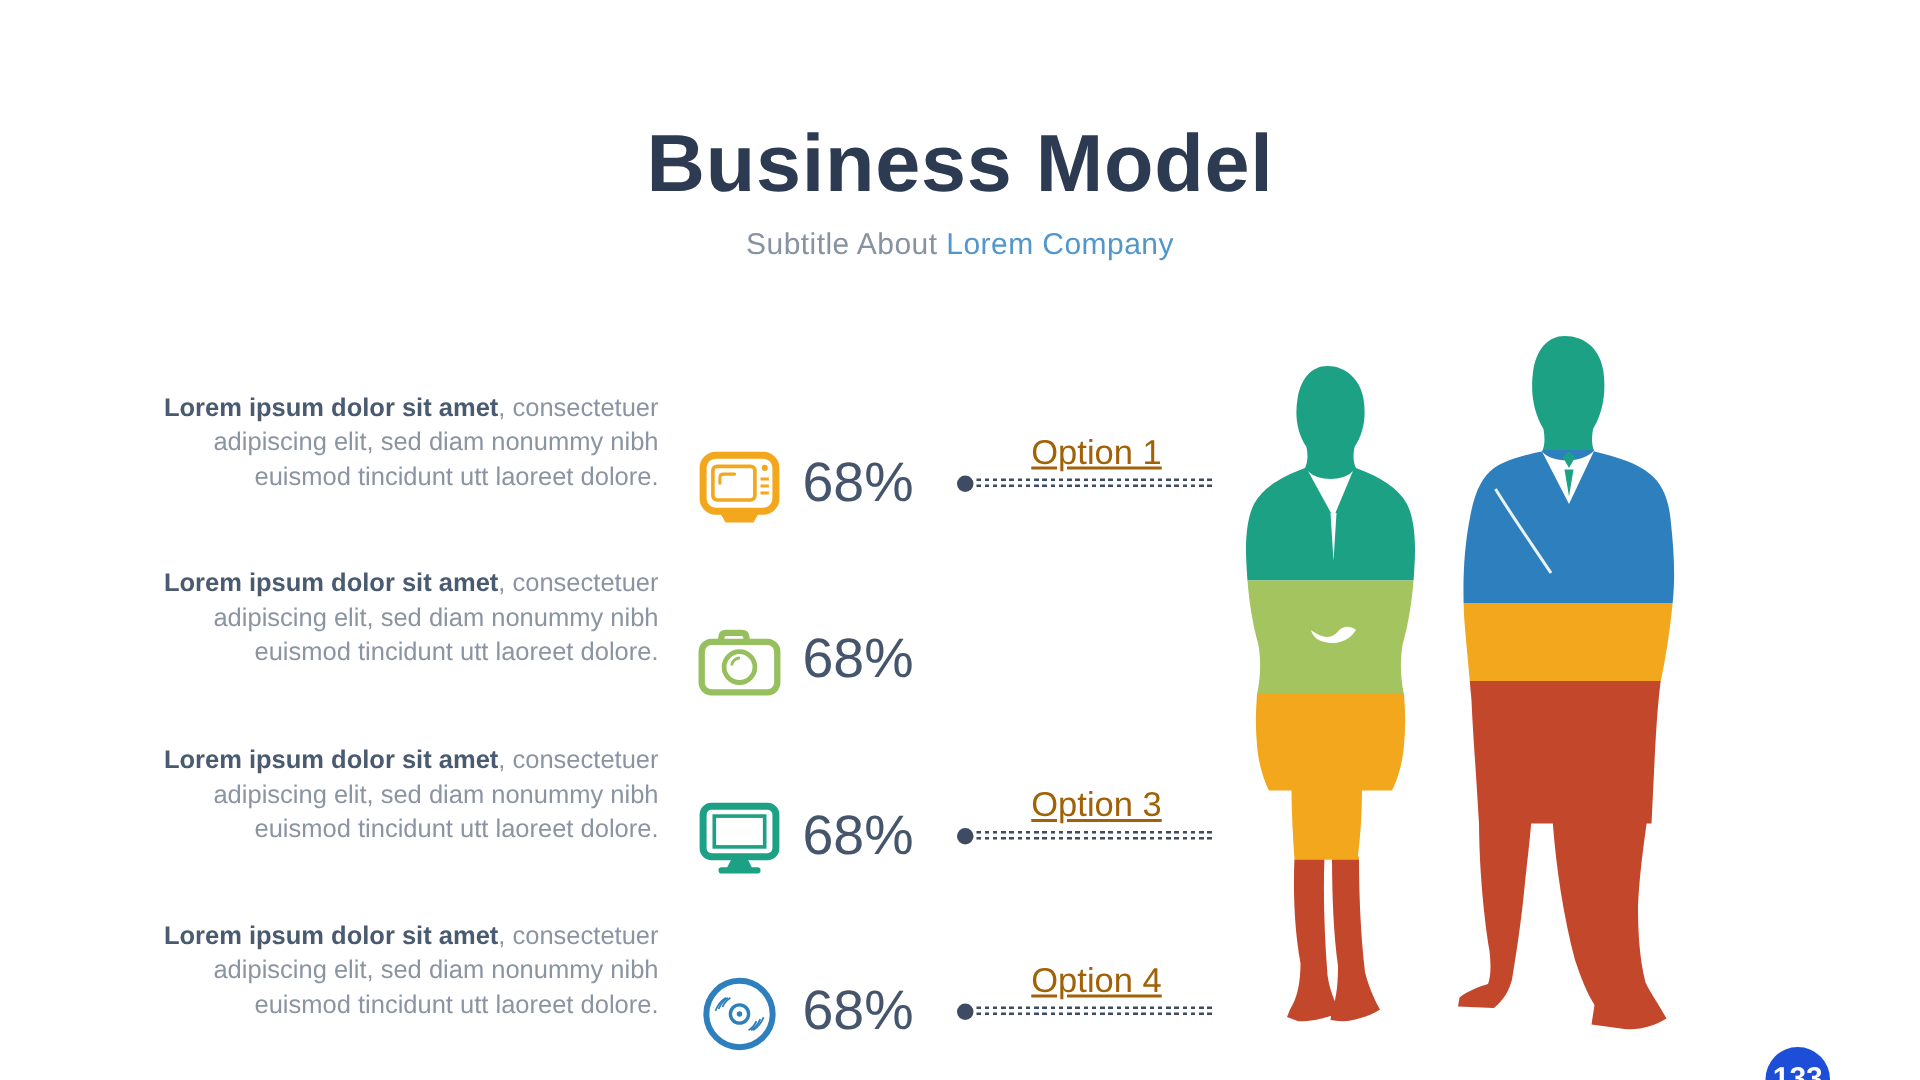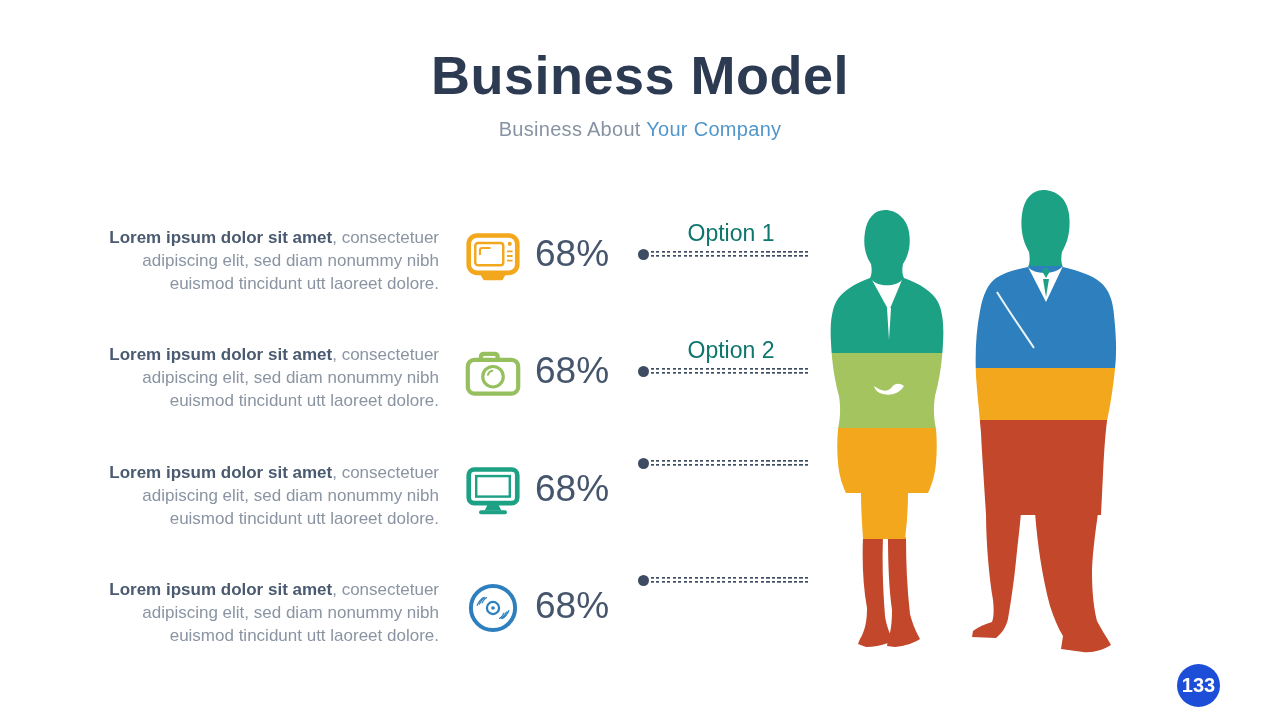--- a/index.html
+++ b/index.html
@@ -1,21 +1,21 @@
 <!DOCTYPE html>
 <html><head>
 <meta charset="utf-8">
 <style>
   html,body{margin:0;padding:0;}
   body{
     width:1280px;height:720px;position:relative;overflow:hidden;
     background:#ffffff;
     font-family:"Liberation Sans", sans-serif;
   }
-  .abs{position:absolute;}
+  .abs{position:absolute;margin-top:34px;}
 
   
   .title{
     top:44px;left:0;right:0;text-align:center;
     font-size:54px;font-weight:600;color:#2d3b52;letter-spacing:.5px;
   }
   .subtitle{
     top:118px;left:0;right:0;text-align:center;
     font-size:20px;color:#8793a3;letter-spacing:.3px;
   }
@@ -39,21 +39,21 @@
   .row-4 .icon{color:#2d80bd;}
 
   .pct{
     left:428px;top:16px;width:134px;text-align:left;
     font-size:37px;line-height:44px;color:#45556c;font-weight:400;
   }
 
   .connector{left:531px;top:4px;width:170px;}
   .opt-label{
     margin-left:16px;text-align:center;
-    font-size:23px;line-height:26px;color:#0f766e;
+    font-size:23px;line-height:26px;color:#a16207;text-decoration:underline;
   }
   .line-row{display:flex;align-items:center;margin-top:2px;height:12px;}
   .dot{width:11px;height:11px;border-radius:50%;background:#3d4c63;flex:0 0 auto;}
   .dash{
     flex:1;height:6px;margin-left:2px;
     background:
       repeating-linear-gradient(90deg,#3d4c63 0 3px,transparent 3px 5.5px) top/100% 1.7px no-repeat,
       repeating-linear-gradient(90deg,#3d4c63 0 3px,transparent 3px 5.5px) bottom/100% 1.7px no-repeat;
   }
 
@@ -64,21 +64,21 @@
   .badge{
     left:1177px;top:664px;width:43px;height:43px;border-radius:50%;
     background:#1d4ed8;color:#ffffff;font-size:20px;font-weight:700;
     display:flex;align-items:center;justify-content:center;
   }
 </style>
 </head>
 <body>
 
 <div class="abs title">Business Model</div>
-<div class="abs subtitle"><span>Business About </span><span class="accent">Your Company</span></div>
+<div class="abs subtitle"><span>Subtitle About </span><span class="accent">Lorem Company</span></div>
 
 <div class="abs row row-1">
   <p class="abs desc" style="margin:0"><strong>Lorem ipsum dolor sit amet</strong><span>, consectetuer adipiscing elit, sed diam nonummy nibh euismod tincidunt utt laoreet dolore.</span></p>
   <div class="abs icon">
     <svg viewBox="0 0 60 54" fill="none">
       <rect x="4" y="5" width="52" height="40" rx="9" stroke="currentColor" stroke-width="5"></rect>
       <rect x="11" y="13" width="30" height="24" rx="3" stroke="currentColor" stroke-width="2.6"></rect>
       <path d="M16 25 v-4 q0-2.5 2.5-2.5 h8" stroke="currentColor" stroke-width="2.2" stroke-linecap="round"></path>
       <circle cx="48" cy="14" r="2.2" fill="currentColor"></circle>
       <path d="M45 22 h6 M45 27 h6 M45 32 h6" stroke="currentColor" stroke-width="2"></path>
@@ -99,41 +99,35 @@
   <p class="abs desc" style="margin:0"><strong>Lorem ipsum dolor sit amet</strong><span>, consectetuer adipiscing elit, sed diam nonummy nibh euismod tincidunt utt laoreet dolore.</span></p>
   <div class="abs icon">
     <svg viewBox="0 0 60 54" fill="none">
       <path d="M17 14 v-4 q0-3.5 3.5-3.5 h11 q3.5 0 3.5 3.5 v4" stroke="currentColor" stroke-width="4.5"></path>
       <rect x="3" y="13" width="54" height="36" rx="7" stroke="currentColor" stroke-width="4.5"></rect>
       <circle cx="30" cy="31" r="11" stroke="currentColor" stroke-width="3.4"></circle>
       <path d="M24.5 29 a6.5 6.5 0 0 1 5 -4.5" stroke="currentColor" stroke-width="2" stroke-linecap="round"></path>
     </svg>
   </div>
   <div class="abs pct">68%</div>
-  <div class="abs connector">
-    <div class="opt-label">Option 2</div>
-    <div class="line-row">
-        <span class="dot"></span>
-        <span class="dash"></span>
-      </div>
-  </div>
 </div>
 
 <div class="abs row row-3">
   <p class="abs desc" style="margin:0"><strong>Lorem ipsum dolor sit amet</strong><span>, consectetuer adipiscing elit, sed diam nonummy nibh euismod tincidunt utt laoreet dolore.</span></p>
   <div class="abs icon">
     <svg viewBox="0 0 60 54" fill="none">
       <rect x="4" y="4" width="52" height="36" rx="6" stroke="currentColor" stroke-width="5"></rect>
       <rect x="12" y="11" width="36" height="22" stroke="currentColor" stroke-width="2.6"></rect>
       <path d="M25 40 h10 l4 8 h-18 z" fill="currentColor"></path>
       <rect x="15" y="47.5" width="30" height="4.5" rx="2.2" fill="currentColor"></rect>
     </svg>
   </div>
   <div class="abs pct">68%</div>
   <div class="abs connector">
+    <div class="opt-label">Option 3</div>
     <div class="line-row">
         <span class="dot"></span>
         <span class="dash"></span>
       </div>
   </div>
 </div>
 
 <div class="abs row row-4">
   <p class="abs desc" style="margin:0"><strong>Lorem ipsum dolor sit amet</strong><span>, consectetuer adipiscing elit, sed diam nonummy nibh euismod tincidunt utt laoreet dolore.</span></p>
   <div class="abs icon">
@@ -144,20 +138,21 @@
       <path d="M17 24.5 a15 15 0 0 1 6 -7" stroke="currentColor" stroke-width="1.4"></path>
       <path d="M14 26 a18 18 0 0 1 7 -8.5" stroke="currentColor" stroke-width="1.4"></path>
       <path d="M11.5 27.5 a21 21 0 0 1 8 -10" stroke="currentColor" stroke-width="1.4"></path>
       <path d="M43 35.5 a15 15 0 0 1 -6 7" stroke="currentColor" stroke-width="1.4"></path>
       <path d="M46 34 a18 18 0 0 1 -7 8.5" stroke="currentColor" stroke-width="1.4"></path>
       <path d="M48.5 32.5 a21 21 0 0 1 -8 10" stroke="currentColor" stroke-width="1.4"></path>
     </svg>
   </div>
   <div class="abs pct">68%</div>
   <div class="abs connector">
+    <div class="opt-label">Option 4</div>
     <div class="line-row">
         <span class="dot"></span>
         <span class="dash"></span>
       </div>
   </div>
 </div>
 
 <div class="abs figures">
   <svg viewBox="0 0 290 480" width="290" height="480">
     <defs>

